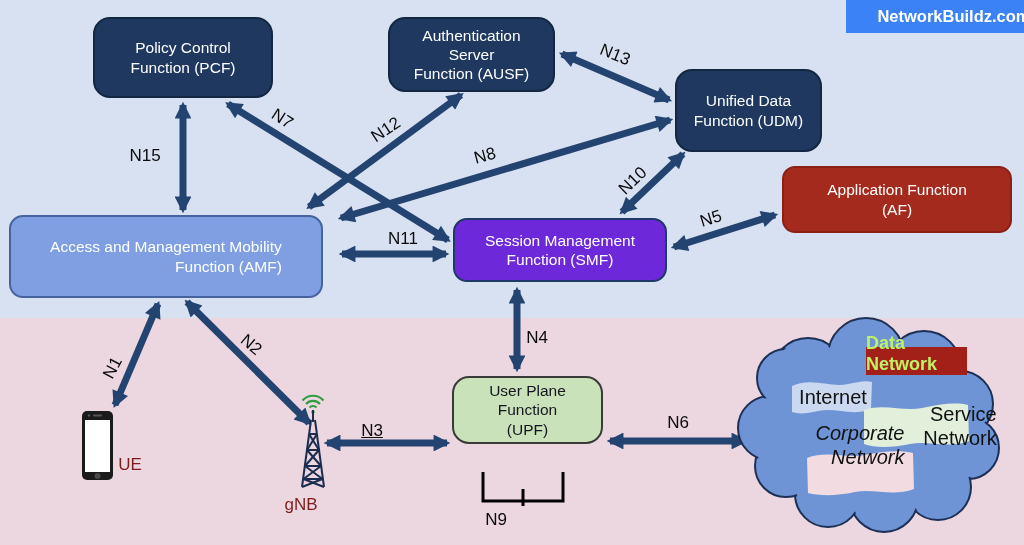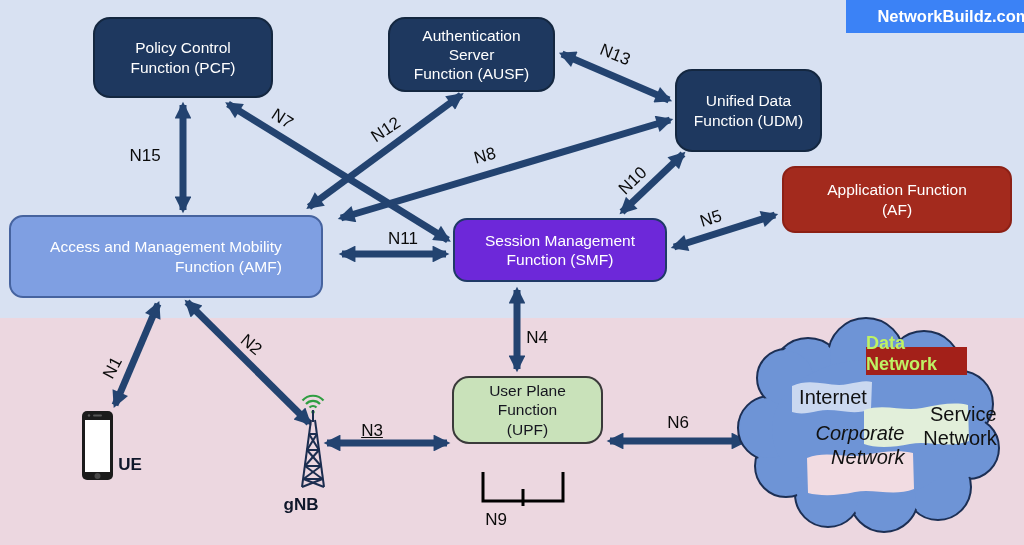--- a/index.html
+++ b/index.html
@@ -10,21 +10,21 @@
   .node{position:absolute;display:flex;align-items:center;justify-content:center;text-align:center;white-space:pre-line;color:#fff;font-size:15.5px;line-height:1.24;border-radius:17px;box-sizing:border-box;}
   .node.dark{background:#1e385f;border:2px solid #142740;}
   .node.amf{background:#7f9fe2;border:2px solid #46639f;border-radius:14px;}
   .node.smf{background:#6d28d9;border:2px solid #1f3a66;border-radius:14px;}
   .node.upf{background:#c9e2ba;border:2px solid #3a3a3a;color:#15151f;}
   .node.red{background:#a32a1d;border:2px solid #8c2015;border-radius:13px;}
   .badge{position:absolute;left:846px;top:0;width:184px;height:33px;background:#3b82f6;color:#fff;font-weight:bold;font-size:16.5px;display:flex;align-items:center;justify-content:center;padding-left:16px;}
   .dn-badge{position:absolute;left:866px;top:347px;width:101px;height:28px;background:#a32019;color:#bef264;font-weight:bold;font-size:18px;display:flex;align-items:flex-end;justify-content:center;}
   .iflabel{position:absolute;font-size:17px;color:#0b0b0b;transform:translate(-50%,-50%) rotate(var(--r,0deg));white-space:nowrap;}
   .banner-text{position:absolute;transform:translate(-50%,-50%);text-align:right;white-space:pre-line;color:#111;font-size:20px;line-height:1.2;}
-  .dev-label{position:absolute;font-size:17px;color:#0f172a;transform:translate(-50%,-50%);font-weight:bold;}
+  .dev-label{position:absolute;font-size:17px;color:#7f1d1d;transform:translate(-50%,-50%);}
 </style>
 </head>
 <body>
 
 <div class="stage">
   <div class="bg-top"></div>
   <div class="bg-bottom"></div>
 
   <svg class="layer" width="1024" height="545" viewBox="0 0 1024 545">
     <defs>

